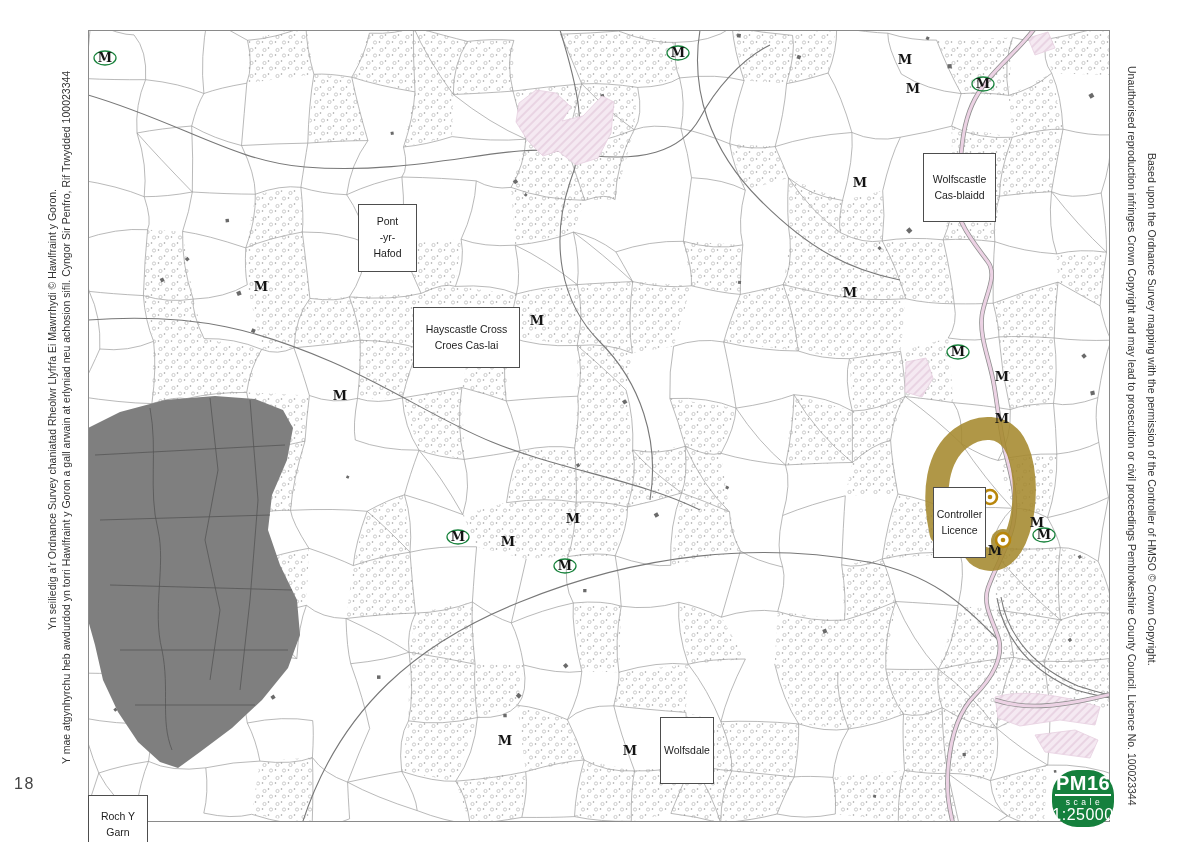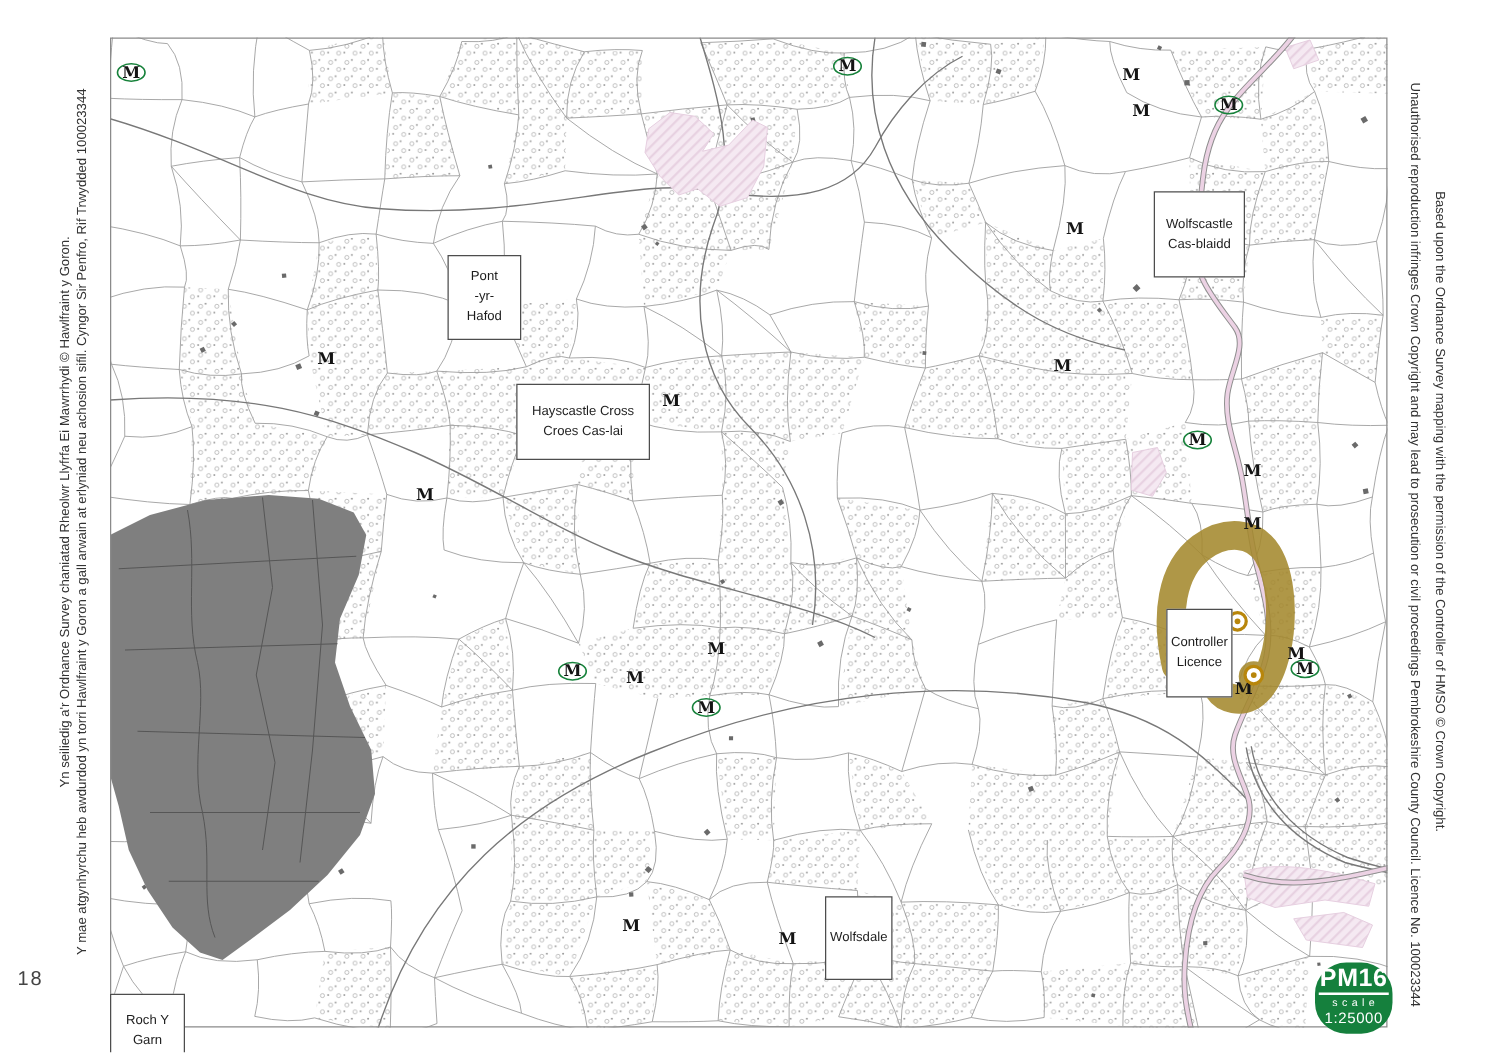--- a/index.html
+++ b/index.html
@@ -14,21 +14,21 @@
   .left1{left:46px;top:630px;transform:rotate(-90deg);}
   .left2{left:60px;top:764px;transform:rotate(-90deg);}
   .right1{left:1158px;top:153px;transform:rotate(90deg);}
   .right2{left:1138px;top:66px;transform:rotate(90deg);}
   .pagenum{position:absolute;left:14px;top:775px;font-size:16px;color:#444;letter-spacing:1.5px;text-align:center;}
   .badge{position:absolute;left:1052px;top:770px;width:62px;height:57px;background:#15803d;
          color:#fff;text-align:center;box-sizing:border-box;padding-top:3px;z-index:5;border-radius:25px;}
   .badge-code{font-size:20px;font-weight:bold;letter-spacing:0.5px;line-height:21px;
               border-bottom:2px solid #fff;margin:0 3px;}
   .badge-scale{font-size:8.5px;letter-spacing:3.5px;line-height:11px;margin-top:1px;padding-left:3px;}
-  .badge-scaleval{font-size:12px;letter-spacing:0.5px;line-height:13px;}
+  .badge-scaleval{font-size:16px;letter-spacing:0.5px;line-height:13px;}
 </style>
 </head>
 <body>
 
 <div class="page">
   <svg id="map-svg" width="1191" height="842" viewBox="0 0 1191 842">
       <defs>
         <clipPath id="mapclip">
           <rect x="88" y="30" width="1022" height="792"></rect>
         </clipPath>

